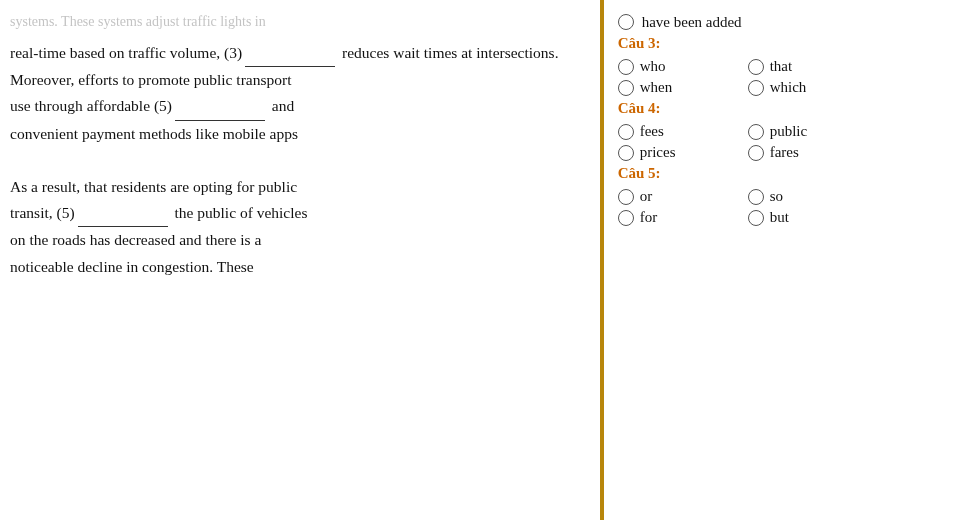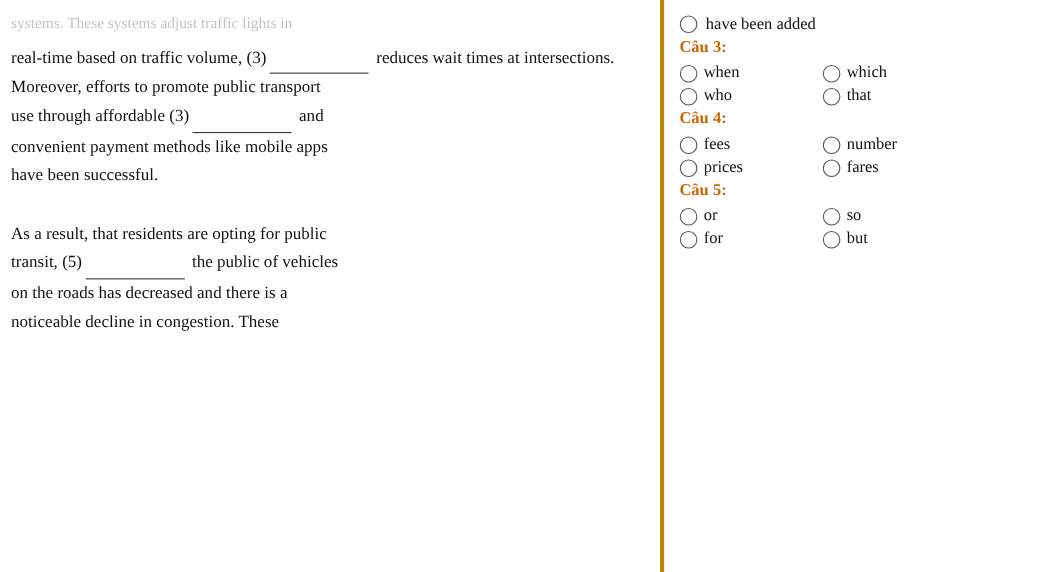--- a/index.html
+++ b/index.html
@@ -95,25 +95,24 @@
 </head>
 <body>
 
 <div class="left-panel">
   <div class="top-blur">systems. These systems adjust traffic lights in</div>
   <div>
     <span>real-time  based  on  traffic  volume,  (3)</span><span class="underline">&nbsp;</span><span> reduces wait times at intersections.</span>
     <br>
     <span>Moreover, efforts to promote public transport</span>
     <br>
-    <span>use through affordable (3)</span><span class="underline">&nbsp;&nbsp;&nbsp;&nbsp;&nbsp;&nbsp;&nbsp;&nbsp;&nbsp;&nbsp;</span><span> and</span>
+    <span>use through affordable (5)</span><span class="underline">&nbsp;&nbsp;&nbsp;&nbsp;&nbsp;&nbsp;&nbsp;&nbsp;&nbsp;&nbsp;</span><span> and</span>
     <br>
     <span>convenient payment methods like mobile apps</span>
     <br>
-    <span>have been successful.</span>
   </div>
   <br>
   <div>
     <span>As a result, that residents are opting for public</span>
     <br>
     <span>transit, (5)</span><span class="underline">&nbsp;&nbsp;&nbsp;&nbsp;&nbsp;&nbsp;&nbsp;&nbsp;&nbsp;&nbsp;</span><span> the public of vehicles</span>
     <br>
     <span>on the roads has decreased and there is a</span>
     <br>
     <span>noticeable  decline  in  congestion.  These</span>
@@ -125,47 +124,47 @@
     <div class="have-added-row">
       <span class="radio-circle"></span>
       <span class="option-label">have been added</span>
     </div>
   </div>
 
   <div class="section-title">Câu 3:</div>
   <div class="options-row">
     <div class="option">
       <span class="radio-circle"></span>
+      <span class="option-label">who</span>
+    </div>
+    <div class="option">
+      <span class="radio-circle"></span>
+      <span class="option-label">that</span>
+    </div>
+  </div>
+  <div class="options-row">
+    <div class="option">
+      <span class="radio-circle"></span>
       <span class="option-label">when</span>
     </div>
     <div class="option">
       <span class="radio-circle"></span>
       <span class="option-label">which</span>
-    </div>
-  </div>
-  <div class="options-row">
-    <div class="option">
-      <span class="radio-circle"></span>
-      <span class="option-label">who</span>
-    </div>
-    <div class="option">
-      <span class="radio-circle"></span>
-      <span class="option-label">that</span>
     </div>
   </div>
 
   <div class="section-title">Câu 4:</div>
   <div class="options-row">
     <div class="option">
       <span class="radio-circle"></span>
       <span class="option-label">fees</span>
     </div>
     <div class="option">
       <span class="radio-circle"></span>
-      <span class="option-label">number</span>
+      <span class="option-label">public</span>
     </div>
   </div>
   <div class="options-row">
     <div class="option">
       <span class="radio-circle"></span>
       <span class="option-label">prices</span>
     </div>
     <div class="option">
       <span class="radio-circle"></span>
       <span class="option-label">fares</span>

